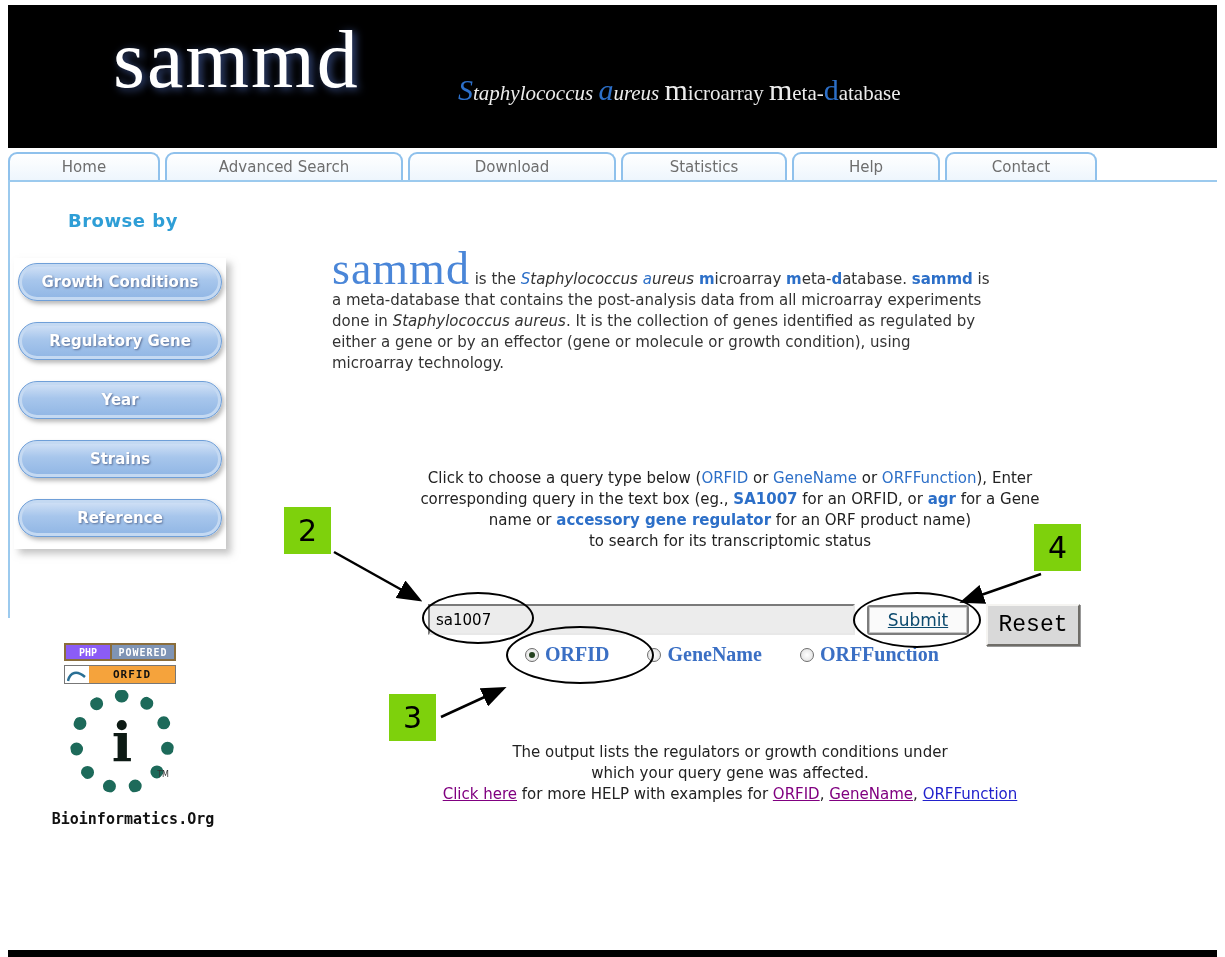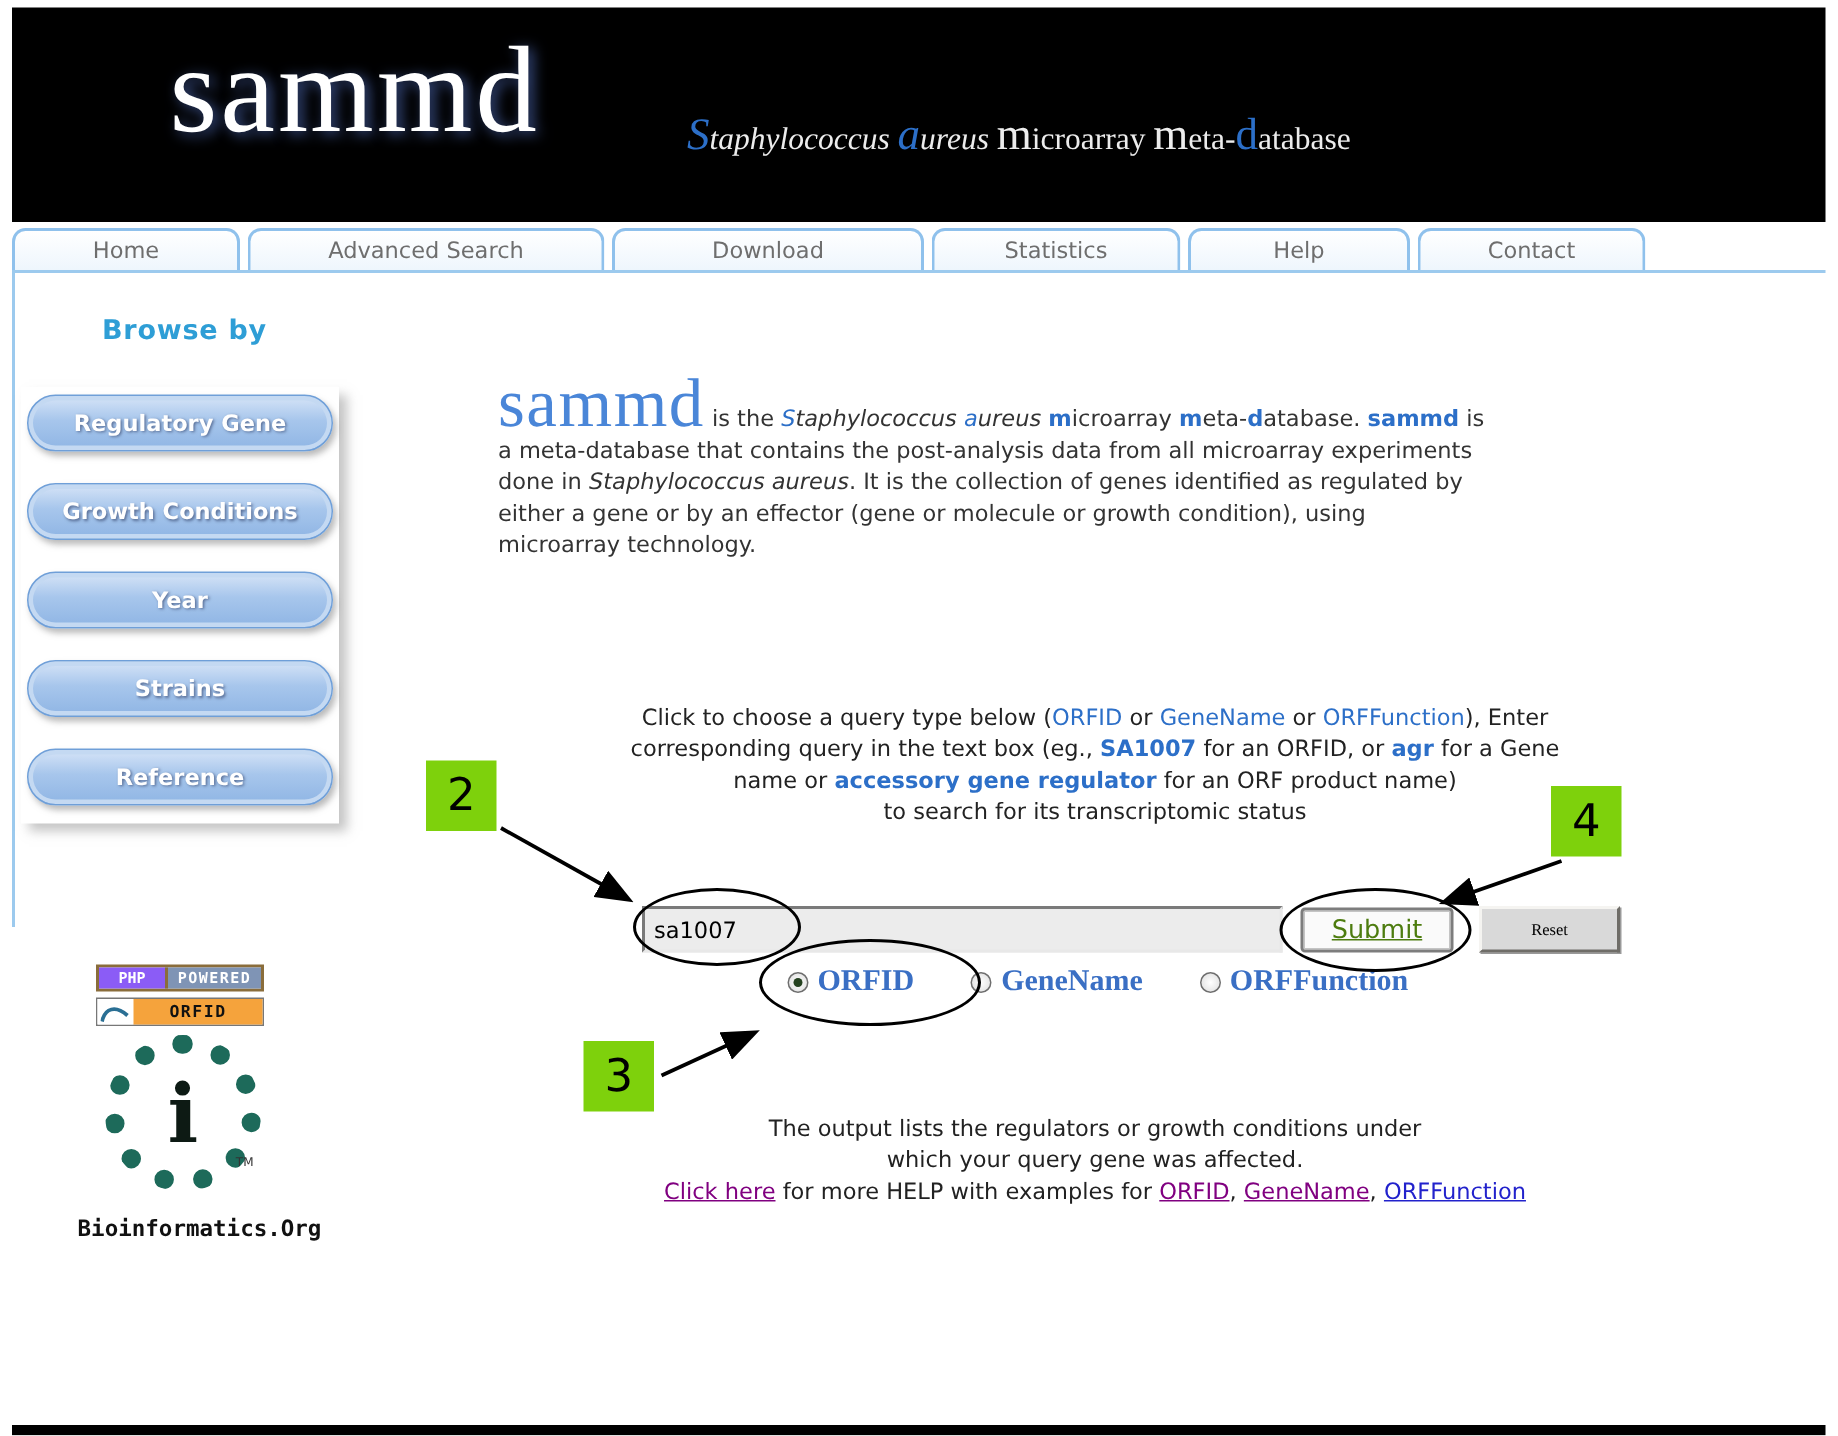--- a/index.html
+++ b/index.html
@@ -70,26 +70,26 @@
   .rich .b{ font-weight:bold; }
   .rich .it{ font-style:italic; }
   .instructions{ position:absolute; left:330px; top:468px; width:800px; text-align:center;
                  font-size:15px; line-height:21px; color:#222; white-space:pre-line; }
 
   .query-input{ position:absolute; left:428px; top:604px; width:427px; height:31px;
                 background:#ececec; border:2px solid; border-color:#7a7a7a #e8e8e8 #e8e8e8 #7a7a7a;
                 font-family:"DejaVu Sans", sans-serif; font-size:15px; color:#000; padding-left:6px; }
   .submit-btn{ position:absolute; left:867px; top:605px; width:102px; height:30px;
                background:#fafafa; border:2px solid #7d7d7d; border-radius:3px;
-               box-shadow:inset 0 0 0 1px #c4c4c4; color:#4d7c0f; text-decoration:underline;
+               box-shadow:inset 0 0 0 1px #c4c4c4; color:#0c4a6e; text-decoration:underline;
                font-family:"DejaVu Sans", sans-serif; font-size:17px; cursor:pointer; }
-  .reset-btn{ position:absolute; left:986px; top:604px; width:94px; height:31px;
+  .reset-btn{ position:absolute; left:986px; top:604px; width:94px; height:42px;
               background:#d9d9d9; border:2px solid; border-color:#f5f4f1 #6f6d68 #6f6d68 #f5f4f1;
-              box-shadow:1px 1px 0 #999; color:#000; font-family:Liberation Serif, serif;
-              font-size:11px; cursor:pointer; }
+              box-shadow:1px 1px 0 #999; color:#000; font-family:Liberation Mono, monospace;
+              font-size:23px; cursor:pointer; }
 
   .radio-row{ position:absolute; left:525px; top:643px; display:flex; gap:38px; align-items:center; }
   .radio-item{ display:flex; align-items:center; gap:6px; cursor:pointer; }
   .rdot{ width:14px; height:14px; border-radius:50%; border:1px solid #6e6e6e;
          background:radial-gradient(#ffffff,#dcdcdc); position:relative; }
   .rdot.on::after{ content:""; position:absolute; left:3px; top:3px; width:6px; height:6px;
                    border-radius:50%; background:#24411f; }
   .rlabel{ font-family:"Liberation Serif", serif; font-weight:bold; font-size:20px; color:#3a6fc4; }
 
   .output{ position:absolute; left:330px; top:742px; width:800px; text-align:center;
@@ -127,22 +127,22 @@
     <div class="tab" style="width:208px">Download</div>
     <div class="tab" style="width:166px">Statistics</div>
     <div class="tab" style="width:148px">Help</div>
     <div class="tab" style="width:152px">Contact</div>
   </div>
 
   <div class="left-rule"></div>
 
   <div class="browse-by">Browse by</div>
   <div class="side-panel">
+    <div class="pill">Growth Conditions</div>
     <div class="pill">Regulatory Gene</div>
-    <div class="pill">Growth Conditions</div>
     <div class="pill">Year</div>
     <div class="pill">Strains</div>
     <div class="pill">Reference</div>
   </div>
 
   <div class="php-badge">
     <span class="php-l">PHP</span>
     <span class="php-r">POWERED</span>
   </div>
   <div class="mysql-badge">

